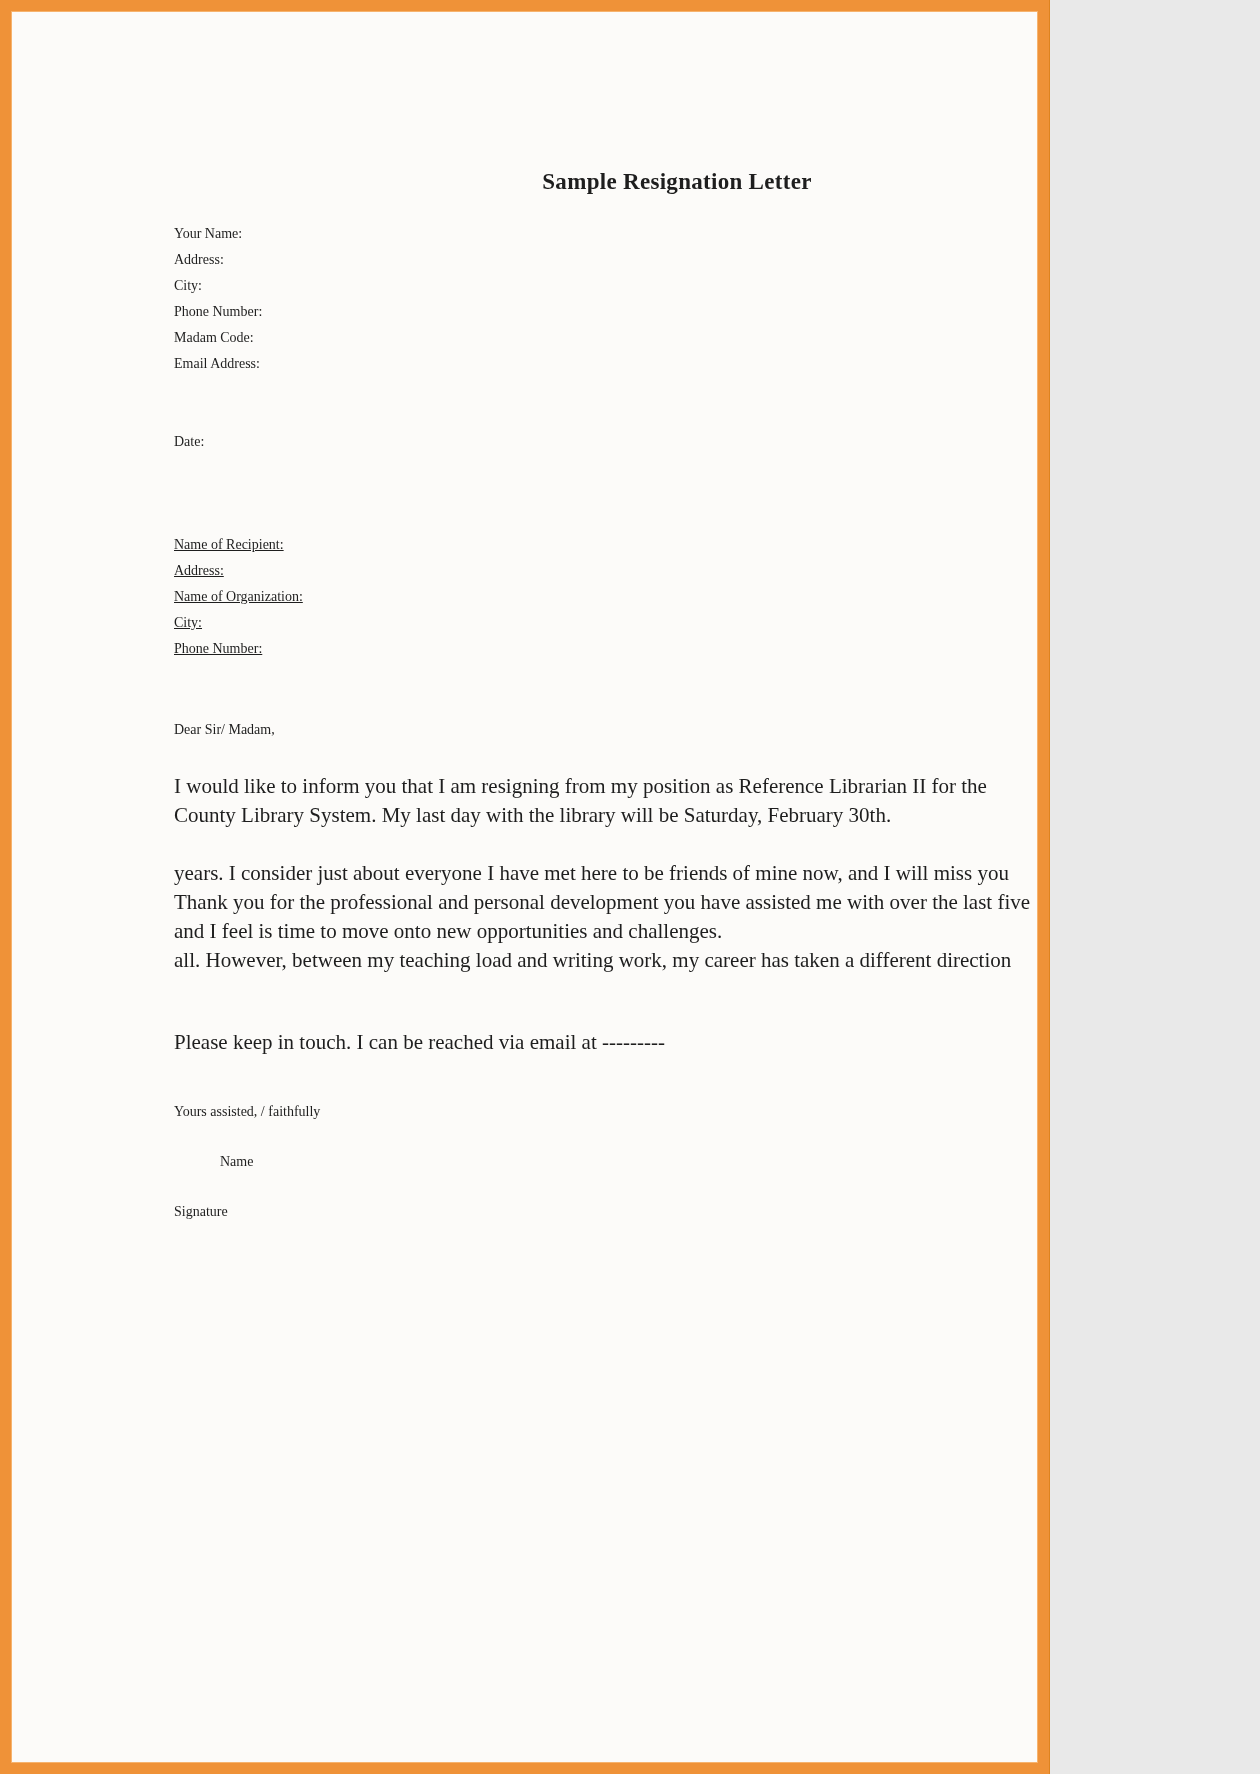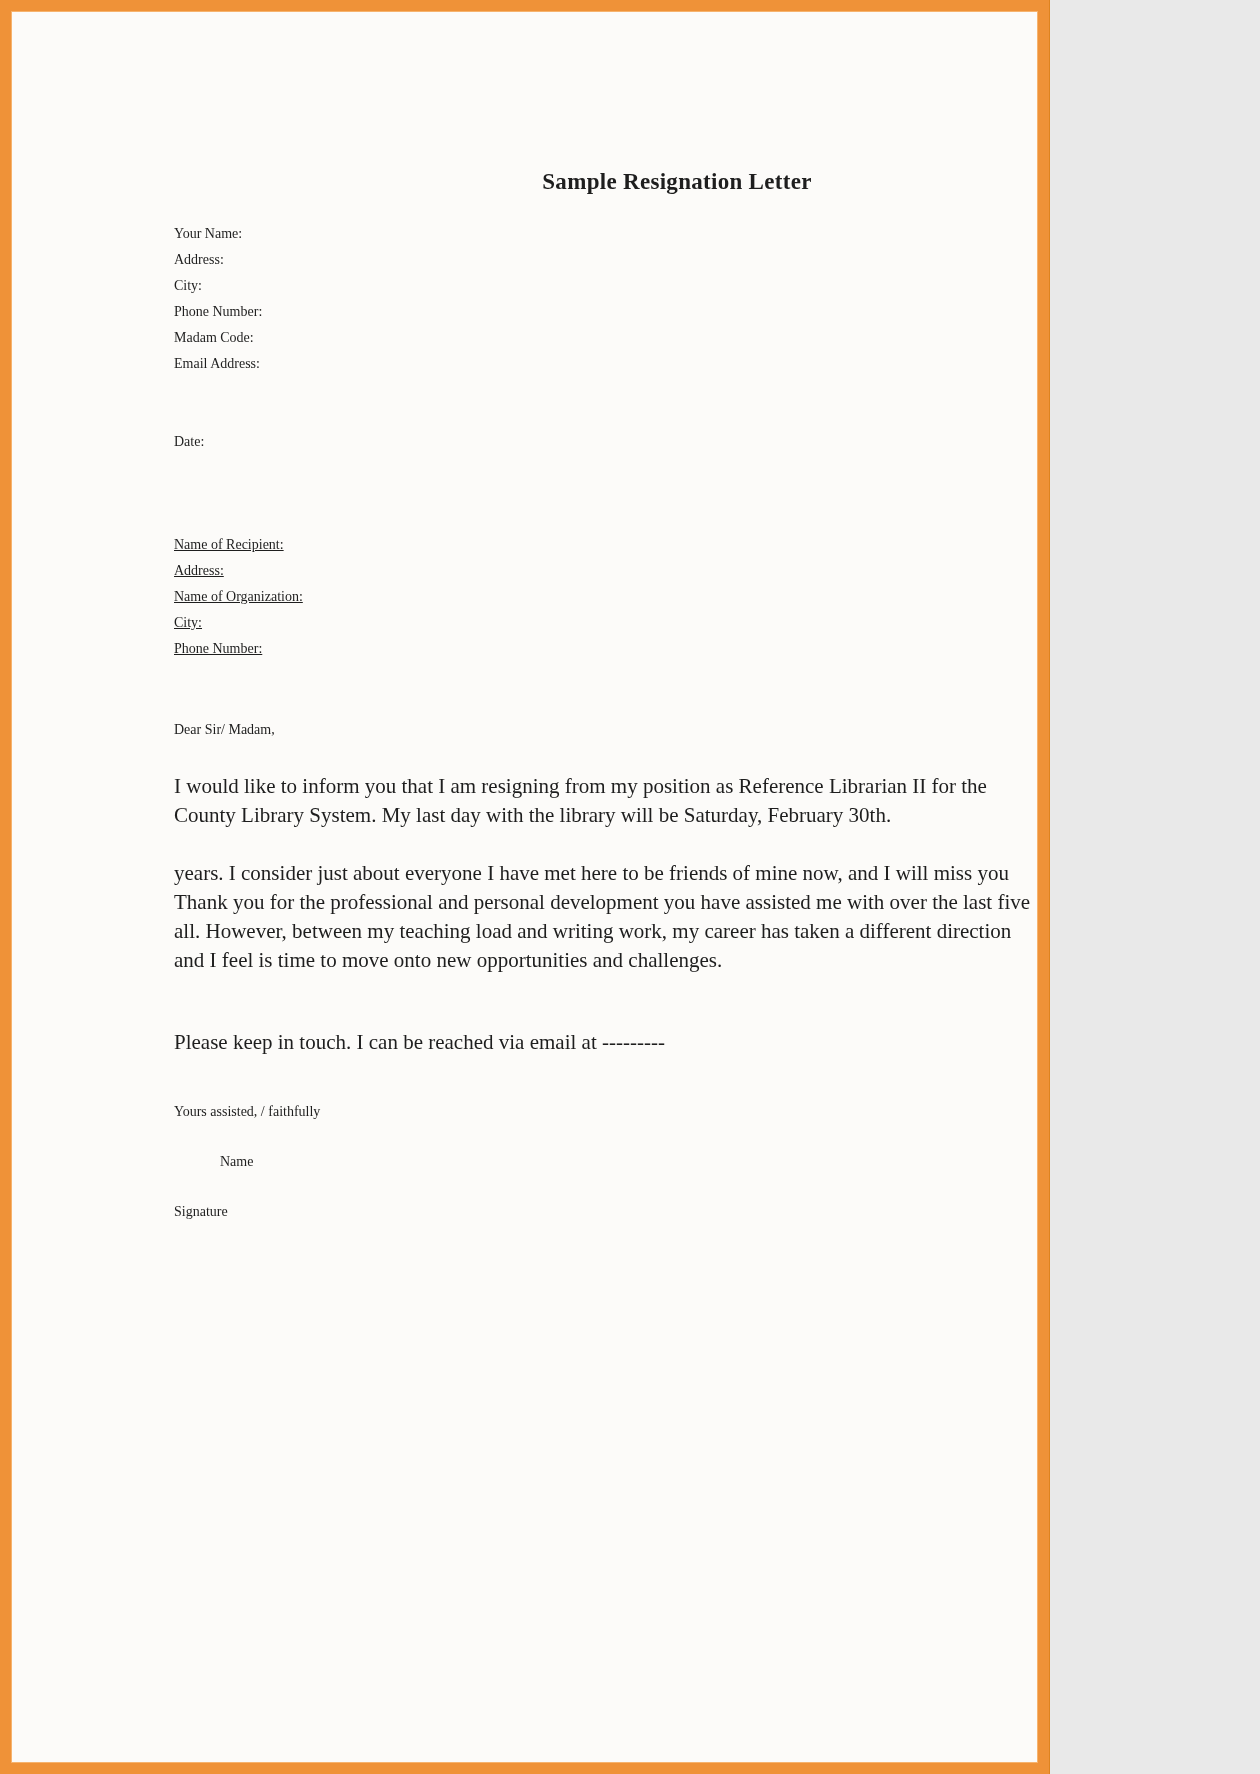--- a/index.html
+++ b/index.html
@@ -86,22 +86,22 @@
   </div>
 
   <div class="block para para-1">
     <div class="line">I would like to inform you that I am resigning from my position as Reference Librarian II for the</div>
     <div class="line">County Library System. My last day with the library will be Saturday, February 30th.</div>
   </div>
 
   <div class="block para para-2">
     <div class="line">years. I consider just about everyone I have met here to be friends of mine now, and I will miss you</div>
     <div class="line">Thank you for the professional and personal development you have assisted me with over the last five</div>
+    <div class="line">and I feel is time to move onto new opportunities and challenges.</div>
     <div class="line">all. However, between my teaching load and writing work, my career has taken a different direction</div>
-    <div class="line">and I feel is time to move onto new opportunities and challenges.</div>
   </div>
 
   <div class="block para para-3">
     <div class="line">Please keep in touch. I can be reached via email at ---------</div>
   </div>
 
   <div class="block closing">
     <div class="line">Yours assisted, / faithfully</div>
   </div>
 

